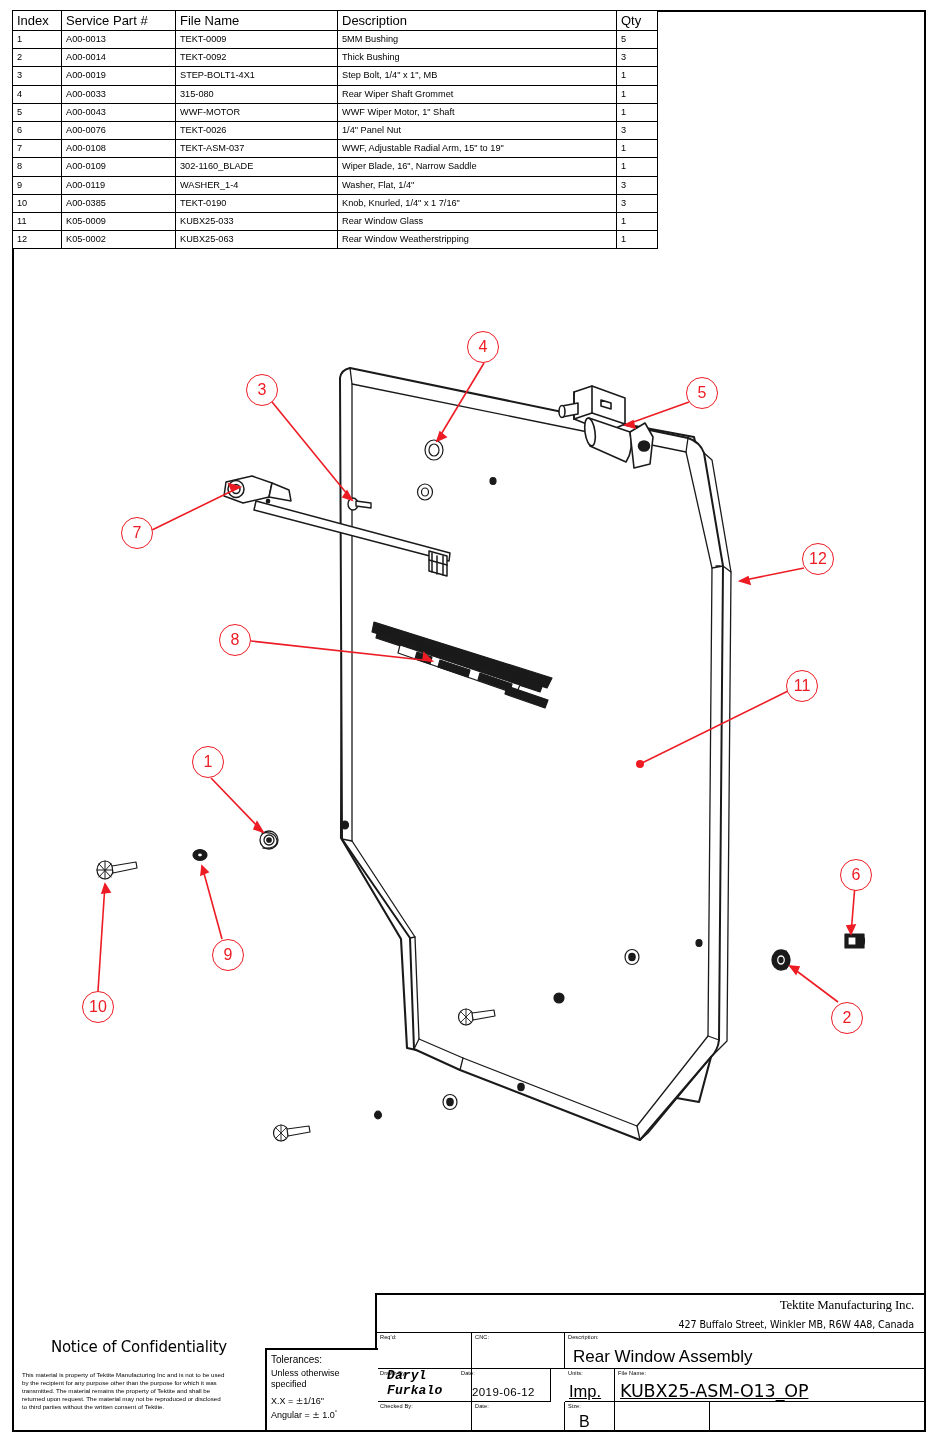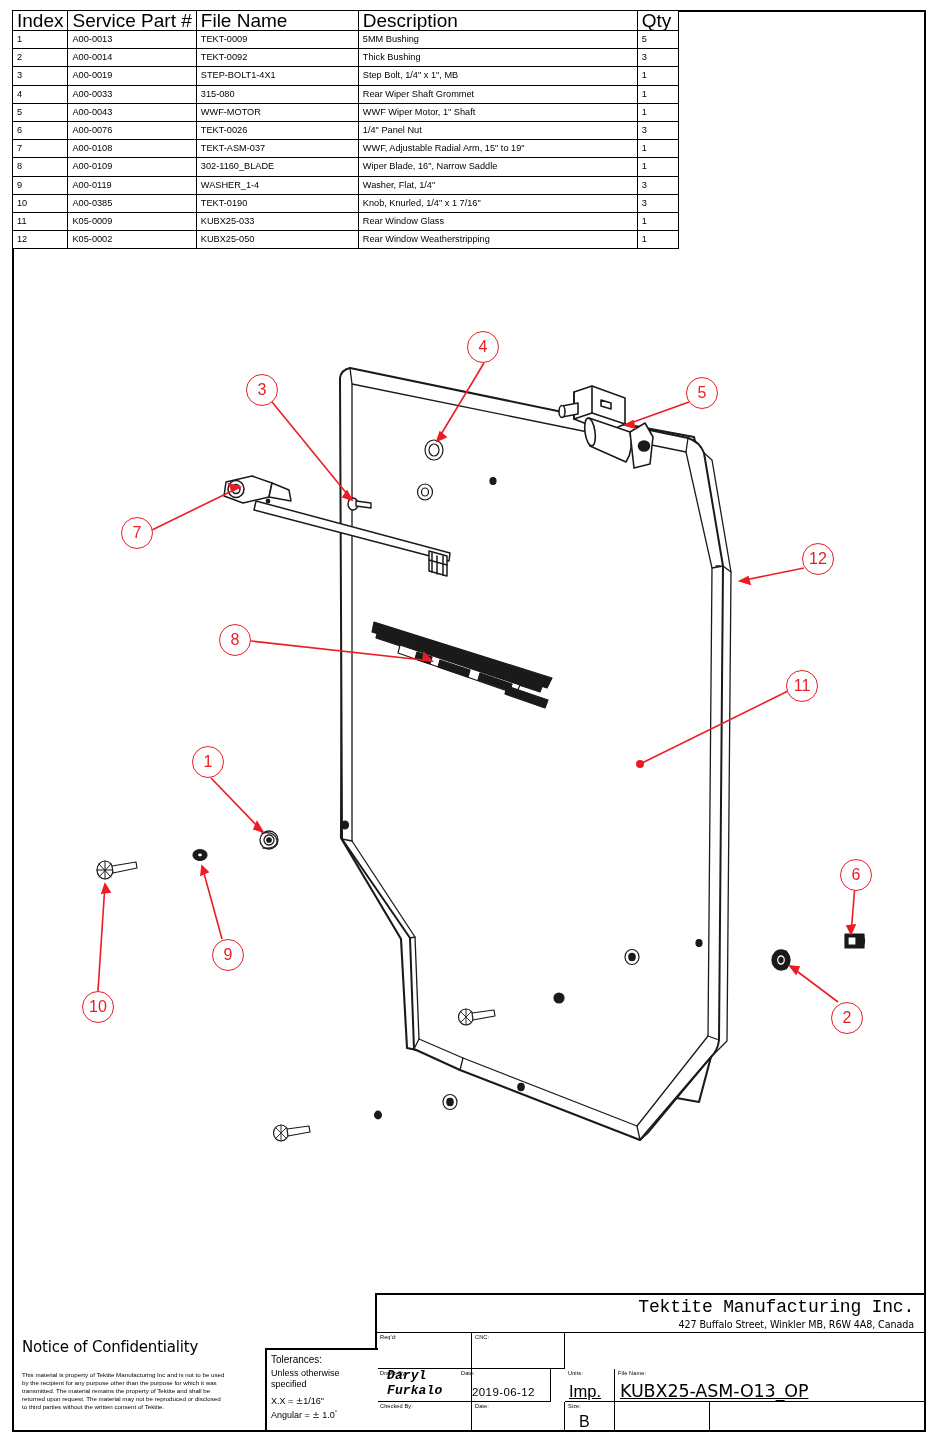--- a/index.html
+++ b/index.html
@@ -38,21 +38,21 @@
   }
   #bom-table th, #bom-table td {
     border: 1px solid #000;
     padding: 0 4px;
     text-align: left;
     vertical-align: middle;
     white-space: nowrap;
     overflow: hidden;
   }
   #bom-table thead th {
-    font-size: 19px;
+    font-size: 13px;
     font-weight: normal;
     height: 19px;
     line-height: 19px;
   }
   #bom-table tbody td {
     font-size: 9.2px;
     height: 17.2px;
     line-height: 17.2px;
   }
   .col-index  { width: 40px; }
@@ -112,22 +112,22 @@
     position: absolute;
     left: 0; top: 0;
     width: 100%; height: 38px;
     border-bottom: 1.5px solid #000;
     box-sizing: border-box;
   }
   #company-name {
     position: absolute;
     right: 10px;
     top: 2px;
-    font-size: 18px;
-    font-family: Liberation Mono, monospace;
+    font-size: 13px;
+    font-family: Liberation Serif, serif;
     font-stretch: condensed;
     letter-spacing: -0.2px;
     white-space: nowrap;
   }
   #company-addr {
     position: absolute;
     right: 10px;
     top: 24px;
     font-size: 9.6px;
     font-family: "DejaVu Sans", sans-serif;
@@ -212,21 +212,21 @@
   
   #confidentiality {
     position: absolute;
     left: 22px;
     top: 1338px;
     width: 205px;
   }
   #conf-title {
     font-size: 15px;
     font-family: "DejaVu Sans", sans-serif;
-    text-align: left;
+    text-align: right;
     letter-spacing: -0.2px;
     margin-bottom: 15px;
   }
   #conf-body {
     font-size: 6.2px;
     line-height: 8.1px;
     text-align: left;
   }
 
   
@@ -334,21 +334,21 @@
       <tr>
         <td class="col-index">11</td>
         <td class="col-part">K05-0009</td>
         <td class="col-file">KUBX25-033</td>
         <td class="col-desc">Rear Window Glass</td>
         <td class="col-qty">1</td>
       </tr>
       <tr>
         <td class="col-index">12</td>
         <td class="col-part">K05-0002</td>
-        <td class="col-file">KUBX25-050</td>
+        <td class="col-file">KUBX25-063</td>
         <td class="col-desc">Rear Window Weatherstripping</td>
         <td class="col-qty">1</td>
       </tr>
     </tbody>
 </table>
 
 <svg id="drawing-canvas" viewBox="0 0 939 1444" xmlns="http://www.w3.org/2000/svg">
   <g fill="none" stroke="#1a1a1a" stroke-width="1.9" stroke-linejoin="round" stroke-linecap="round">
 
     <g>
@@ -571,20 +571,24 @@
   </div>
 
   <div class="tb-cell" style="left:0; top:38px; width:95px; height:36px;">
     <span class="tb-label">Req'd:</span>
     <span class="tb-val"></span>
   </div>
   <div class="tb-cell" style="left:95px; top:38px; width:93px; height:36px;">
     <span class="tb-label">CNC:</span>
     <span class="tb-val"></span>
   </div>
+  <div class="tb-cell nor" style="left:188px; top:38px; width:359px; height:36px;">
+    <span class="tb-label">Description:</span>
+    <span id="desc-value">Rear Window Assembly</span>
+  </div>
 
   <div class="tb-cell" style="left:0; top:74px; width:95px; height:33px;">
     <span class="tb-label">Drawn By:</span>
     <span id="drawnby-value">Daryl Furkalo</span>
   </div>
   <div class="tb-cell" style="left:81px; top:74px; width:93px; height:33px;">
     <span class="tb-label">Date:</span>
     <span id="date-value">2019-06-12</span>
   </div>
   <div class="tb-cell" style="left:188px; top:74px; width:50px; height:33px;">

